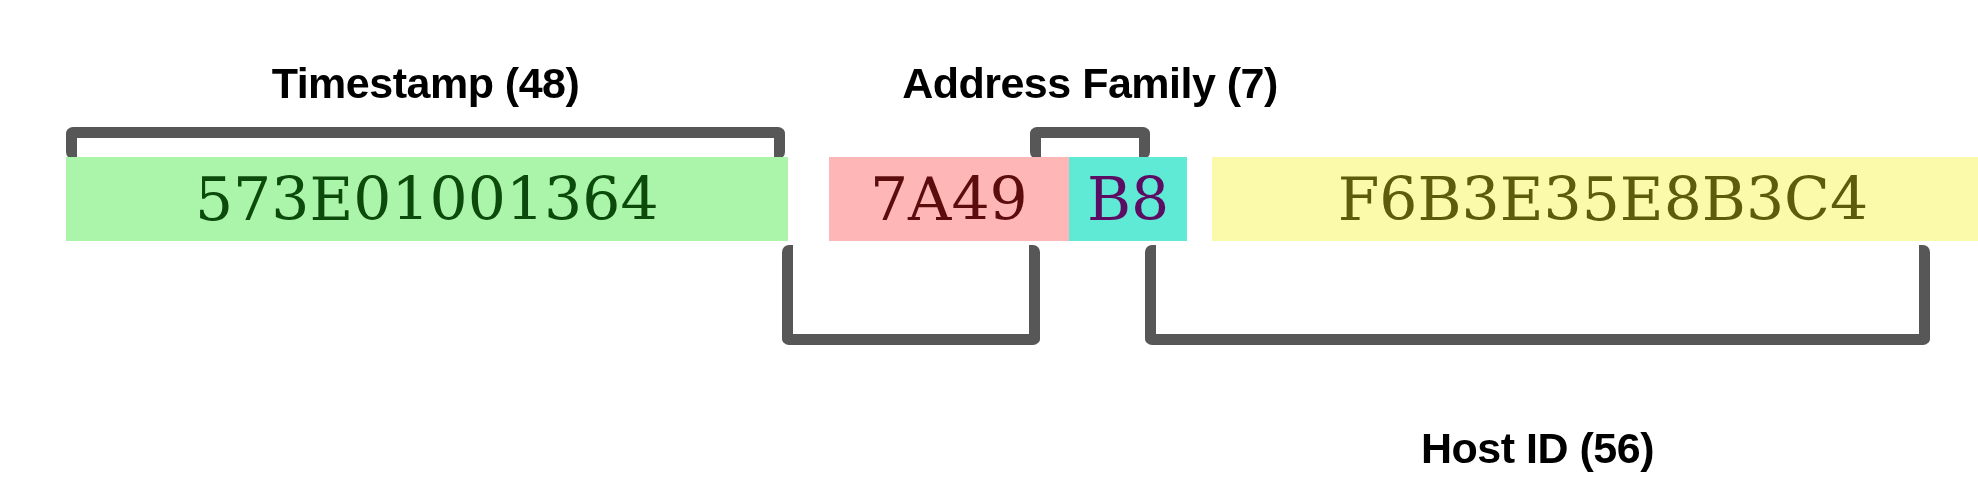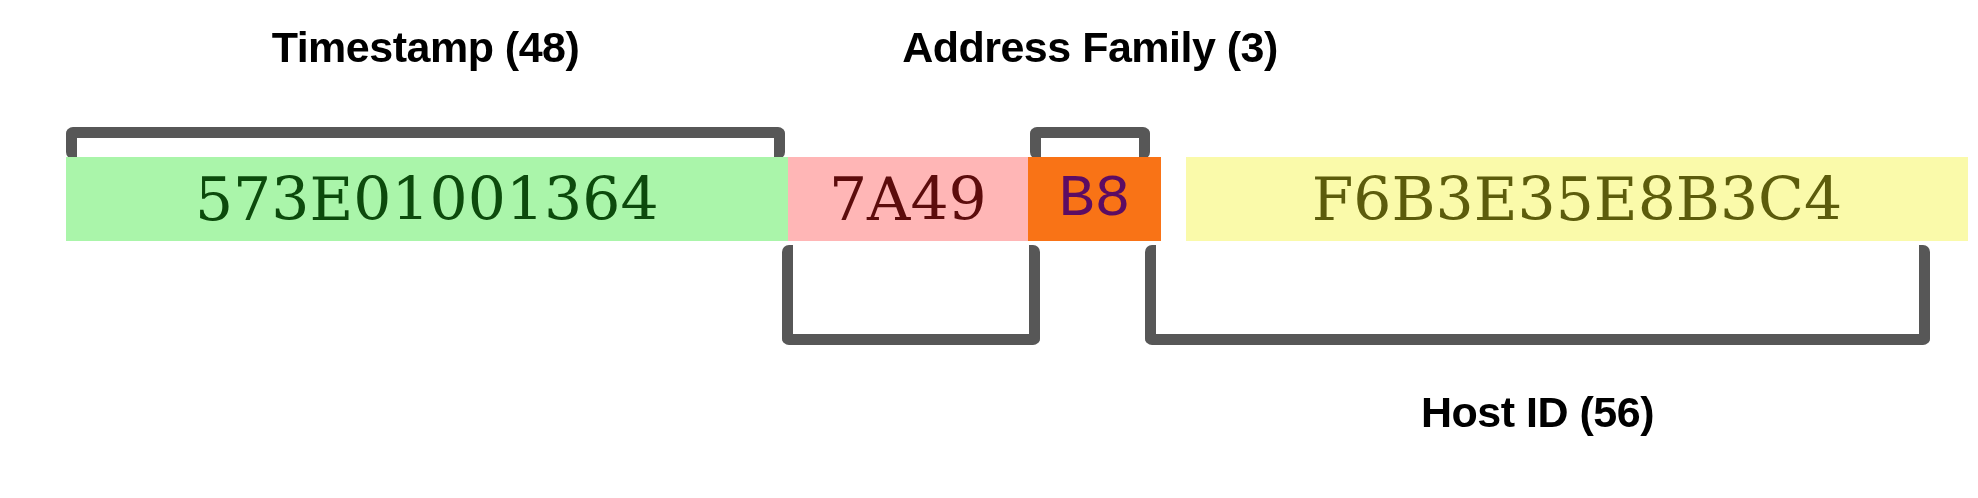--- a/index.html
+++ b/index.html
@@ -22,20 +22,21 @@
   .field-label {
     position: absolute;
     font-family: "Liberation Sans", sans-serif;
     font-weight: bold;
     font-size: 43px;
     line-height: 1;
     color: #000000;
     white-space: nowrap;
     text-align: center;
     letter-spacing: -0.5px;
+    margin-top: 36px;
   }
 
   
   #hex-strip {
     position: absolute;
     left: 66px;
     top: 157px;
     height: 84px;
     display: flex;
     align-items: center;
@@ -65,30 +66,30 @@
   .bracket-top    { border-bottom: none; }
   .bracket-bottom { border-top: none; }
 </style>
 </head>
 <body>
 
 <div id="diagram">
 
   <div class="field-label" style="left:66px; top:26px; width:719px;">Timestamp (48)</div>
 
-  <div class="field-label" style="left:820px; top:26px; width:540px;">Address Family (3)</div>
+  <div class="field-label" style="left:820px; top:26px; width:540px;">Address Family (7)</div>
 
   <div class="bracket bracket-top" style="left:66px; top:127px; width:719px; height:32px;"></div>
 
   <div class="bracket bracket-top" style="left:1030px; top:127px; width:120px; height:32px;"></div>
 
   <div id="hex-strip">
     <div class="hex-seg seg-timestamp" style="width: 721.548px; background: rgb(170, 245, 170); color: rgb(12, 74, 12); justify-content: center; font-size: 60px;">573E01001364</div>
-    <div class="hex-seg seg-reserved" style="width: 240.516px; background: rgb(255, 182, 182); color: rgb(92, 12, 12); justify-content: center; font-size: 60px;">7A49</div>
-    <div class="hex-seg seg-family" style="width: 133px; background: #f97316; color: rgb(92, 12, 99); justify-content: center; font-size: 60px; font-family: Liberation Mono, monospace;">B8</div>
+    <div class="hex-seg seg-reserved" style="width: 240.516px; background: rgb(255, 182, 182); color: rgb(92, 12, 12); justify-content: center; font-size: 60px; margin-left: 41px;">7A49</div>
+    <div class="hex-seg seg-family" style="width: 118px; background: #5eead4; color: rgb(92, 12, 99); justify-content: center; font-size: 60px;">B8</div>
     <div class="hex-seg seg-hostid" style="width: 781.677px; background: rgb(250, 250, 170); color: rgb(92, 92, 12); justify-content: center; font-size: 60px; margin-left: 25px;">F6B3E35E8B3C4</div>
   </div>
 
   <div class="bracket bracket-bottom" style="left:782px; top:245px; width:258px; height:100px;"></div>
 
   <div class="bracket bracket-bottom" style="left:1145px; top:245px; width:785px; height:100px;"></div>
 
 
   <div class="field-label" style="left:1145px; top:391px; width:785px;">Host ID (56)</div>
 

